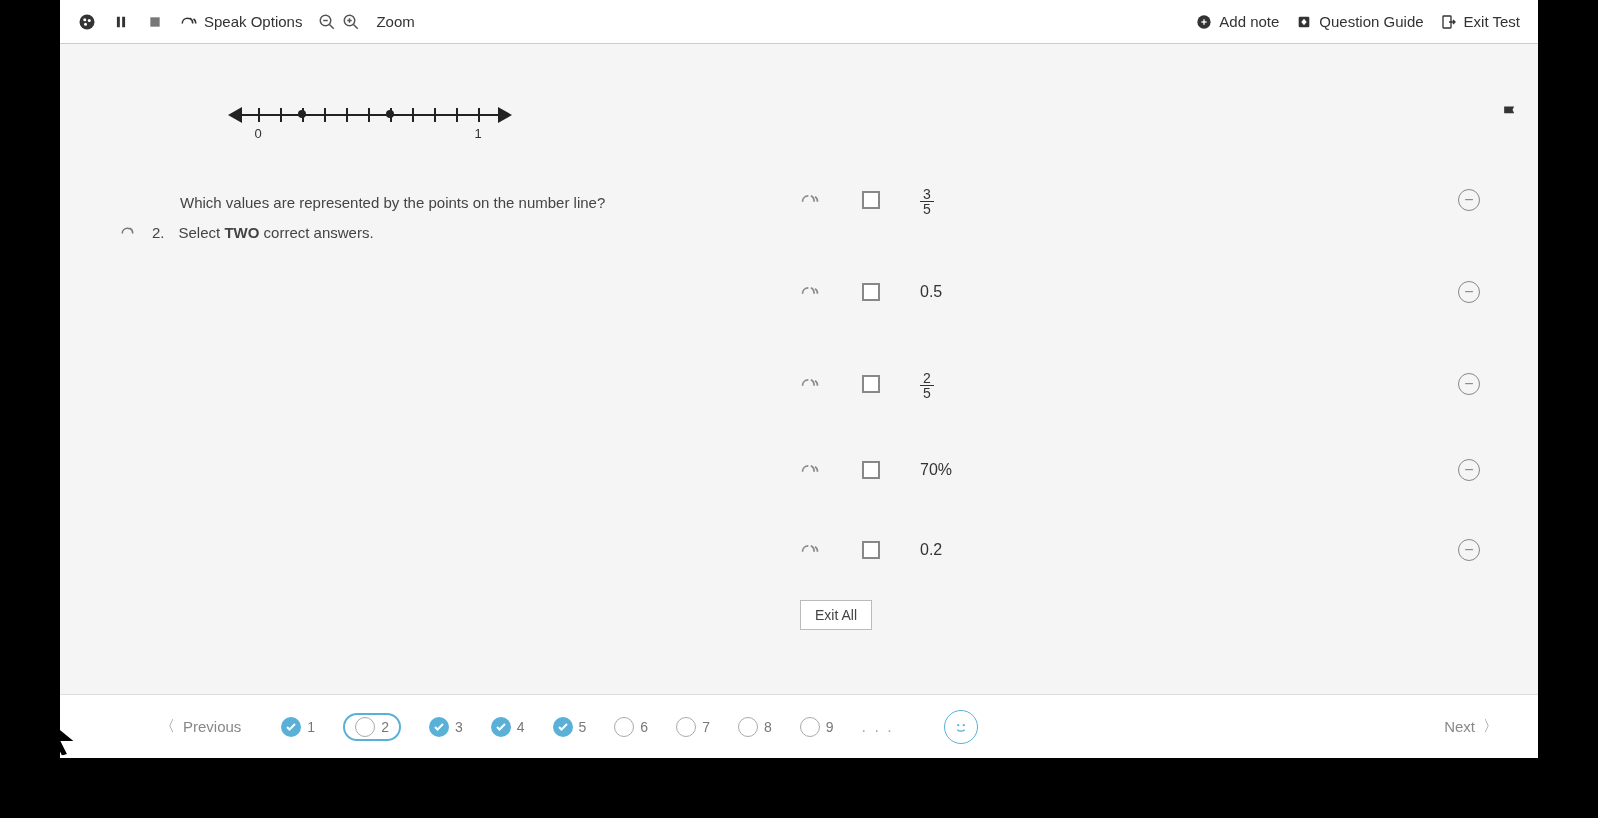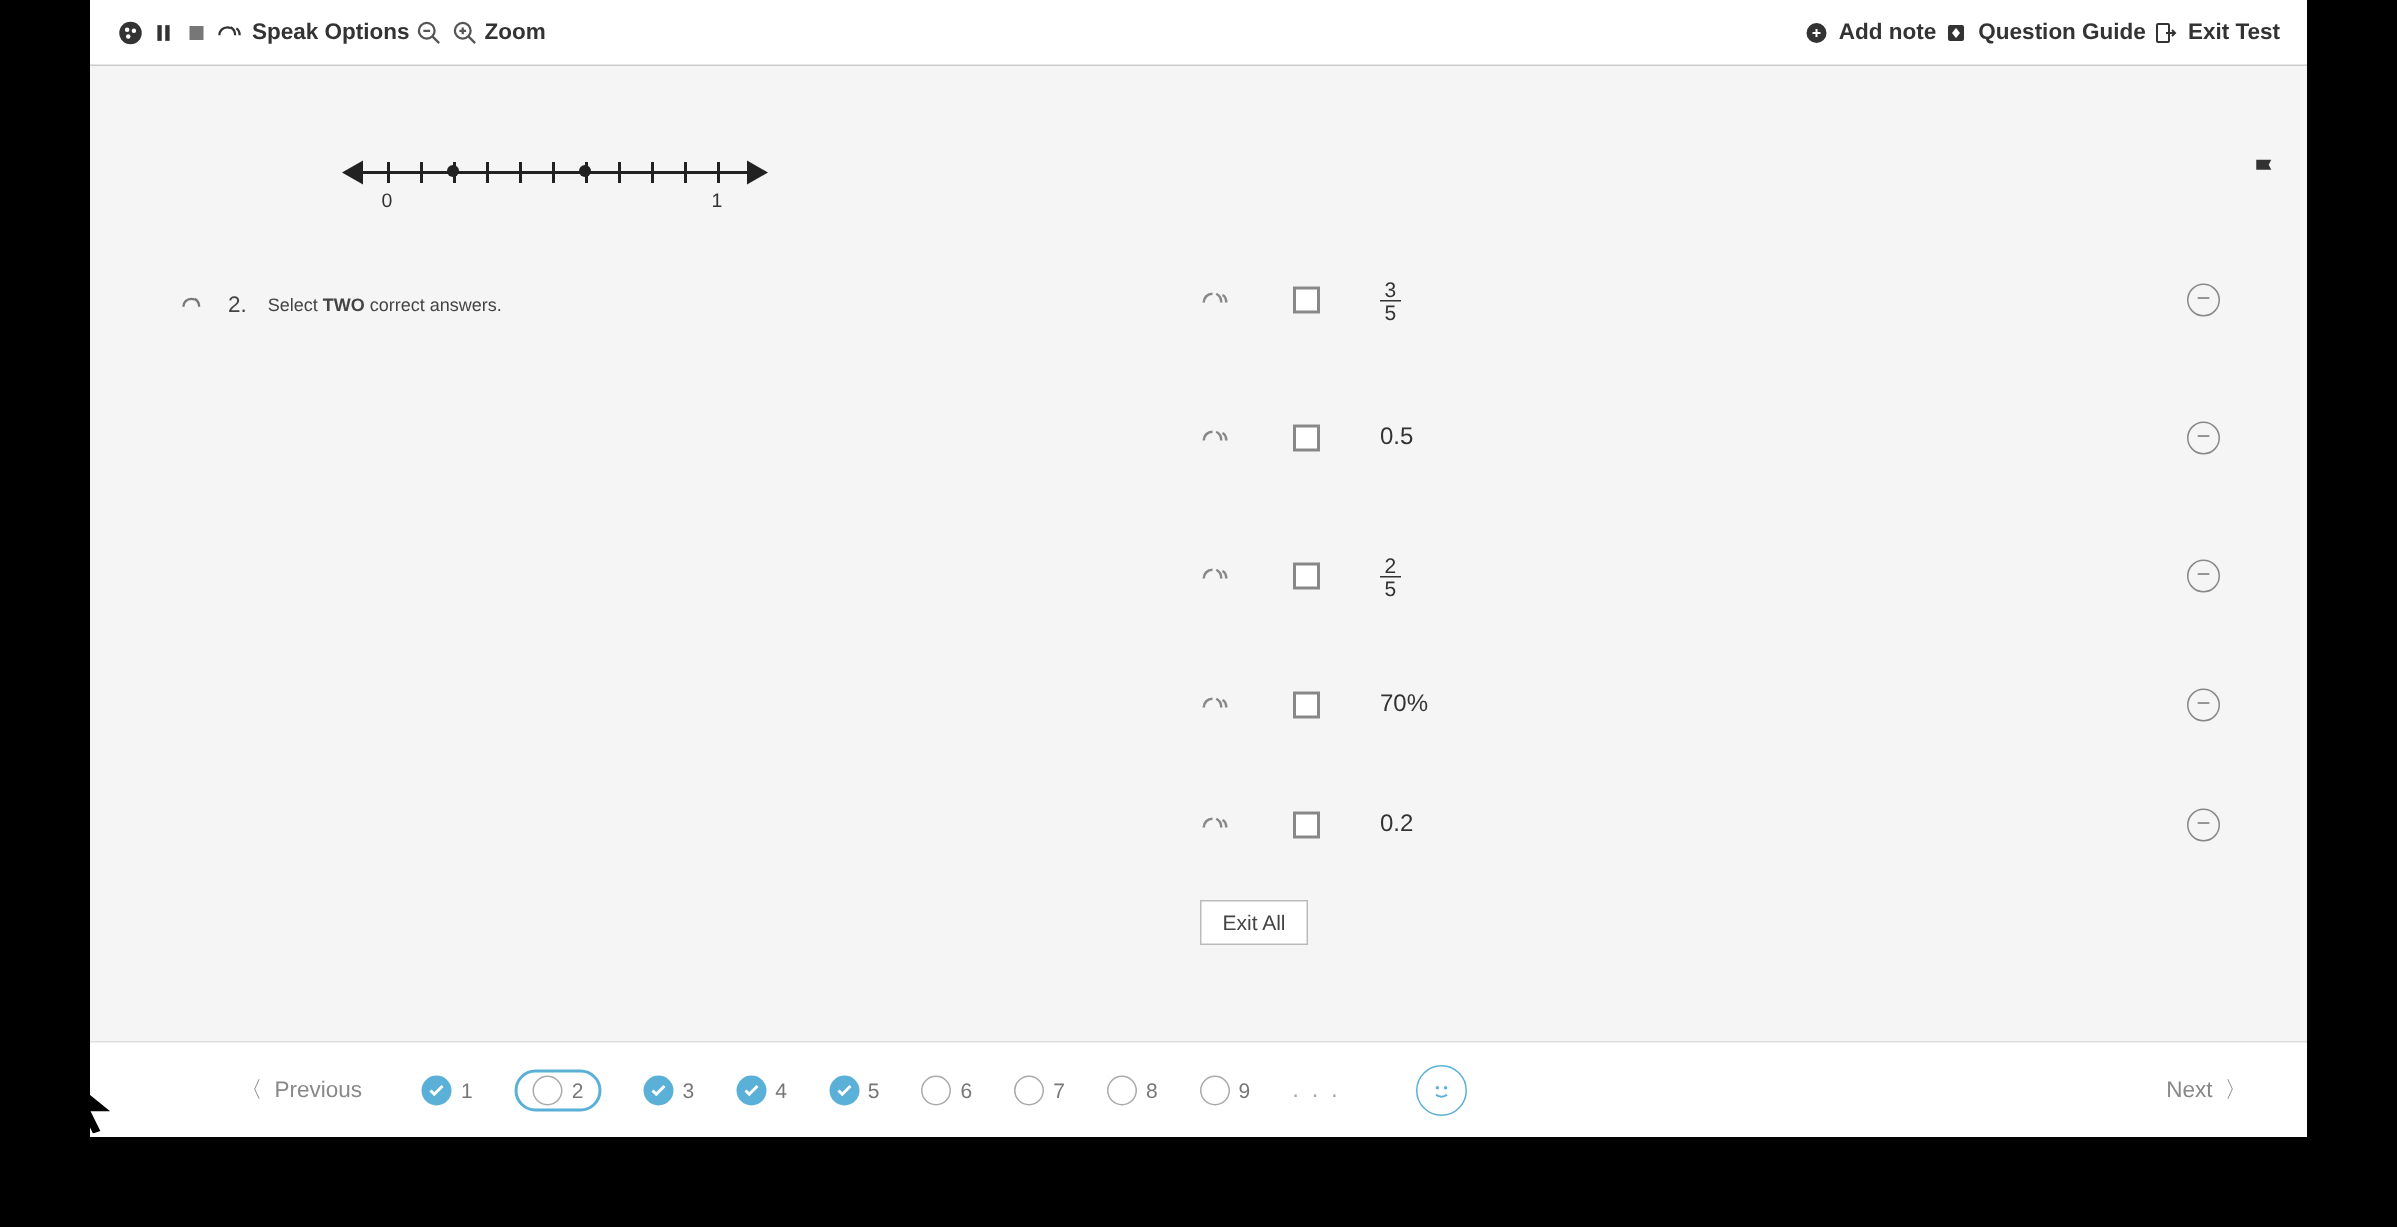--- a/index.html
+++ b/index.html
@@ -23,21 +23,21 @@
     height: 44px;
     background: #fff;
     border-bottom: 1px solid #ccc;
     display: flex;
     align-items: center;
     padding: 0 18px;
     gap: 18px;
     font-size: 15px;
     color: #333;
   }
-  .toolbar .left, .toolbar .right { display: flex; align-items: center; gap: 4px; font-weight: bold; }
+  .toolbar .left, .toolbar .right { display: flex; align-items: center; gap: 16px; }
   .toolbar .right { margin-left: auto; }
   .tb-icon { width: 18px; height: 18px; display: inline-flex; align-items: center; justify-content: center; color:#444; }
   .tb-item { display: inline-flex; align-items: center; gap: 6px; cursor: pointer; }
   .zoom-icons { display: inline-flex; gap: 6px; }
   
   .content {
     flex: 1;
     position: relative;
     overflow: hidden;
     padding: 60px 40px 0 40px;
@@ -60,21 +60,21 @@
   .nl-axis { position: absolute; top: 10px; left: 0; right: 0; height: 2px; background:#222; }
   .nl-arrow-l, .nl-arrow-r { position: absolute; top: 3px; width:0; height:0; border-top:8px solid transparent; border-bottom:8px solid transparent; }
   .nl-arrow-l { left:-2px; border-right:14px solid #222; }
   .nl-arrow-r { right:-2px; border-left:14px solid #222; }
   .nl-tick { position: absolute; top: 4px; width: 1.5px; height: 14px; background:#222; }
   .nl-point { position: absolute; top: 6px; width: 8px; height: 8px; border-radius:50%; background:#222; transform:translateX(-4px); }
   .nl-label { position: absolute; top: 22px; font-size: 13px; color:#333; transform:translateX(-50%); }
   .q-line2 { margin-left: 80px; margin-bottom: 12px; color:#444; }
   .q-instr-row { display:flex; align-items:center; gap:14px; margin-left:20px; }
   .q-num { font-size:15px; color:#444; }
-  .q-instr { font-size:12px; color:#444; }
+  .q-instr { font-size:15px; color:#444; }
   .q-instr b { font-weight:bold; }
   
   .answers {
     position: absolute;
     left: 740px; top: 110px;
     width: 680px;
   }
   .answer-row {
     display:flex; align-items:center; gap: 40px;
     height: 92px;
@@ -252,20 +252,21 @@
           <div class="nl-tick" style="left:226px"></div>
           <div class="nl-tick" style="left:248px"></div>
 
           <div class="nl-point" style="left:72px"></div>
           <div class="nl-point" style="left:160px"></div>
           <div class="nl-label" style="left:28px">0</div>
           <div class="nl-label" style="left:248px">1</div>
         </div>
       </div>
 
+      <div class="q-line2">Which values are represented by the points on the number line?</div>
       <div class="q-instr-row">
         <span class="tb-icon">
           <svg width="18" height="18" viewBox="0 0 24 24" fill="none" stroke="#777" stroke-width="2">
               <path d="M3 14c0-4 3-7 7-7 1 0 2 .2 3 .6M13 7c2 1 4 3 4 7"></path>
             </svg>
         </span>
         <span class="q-num">2.</span>
         <span class="q-instr">
           <span>Select </span><b>TWO</b><span> correct answers.</span>
         </span>

